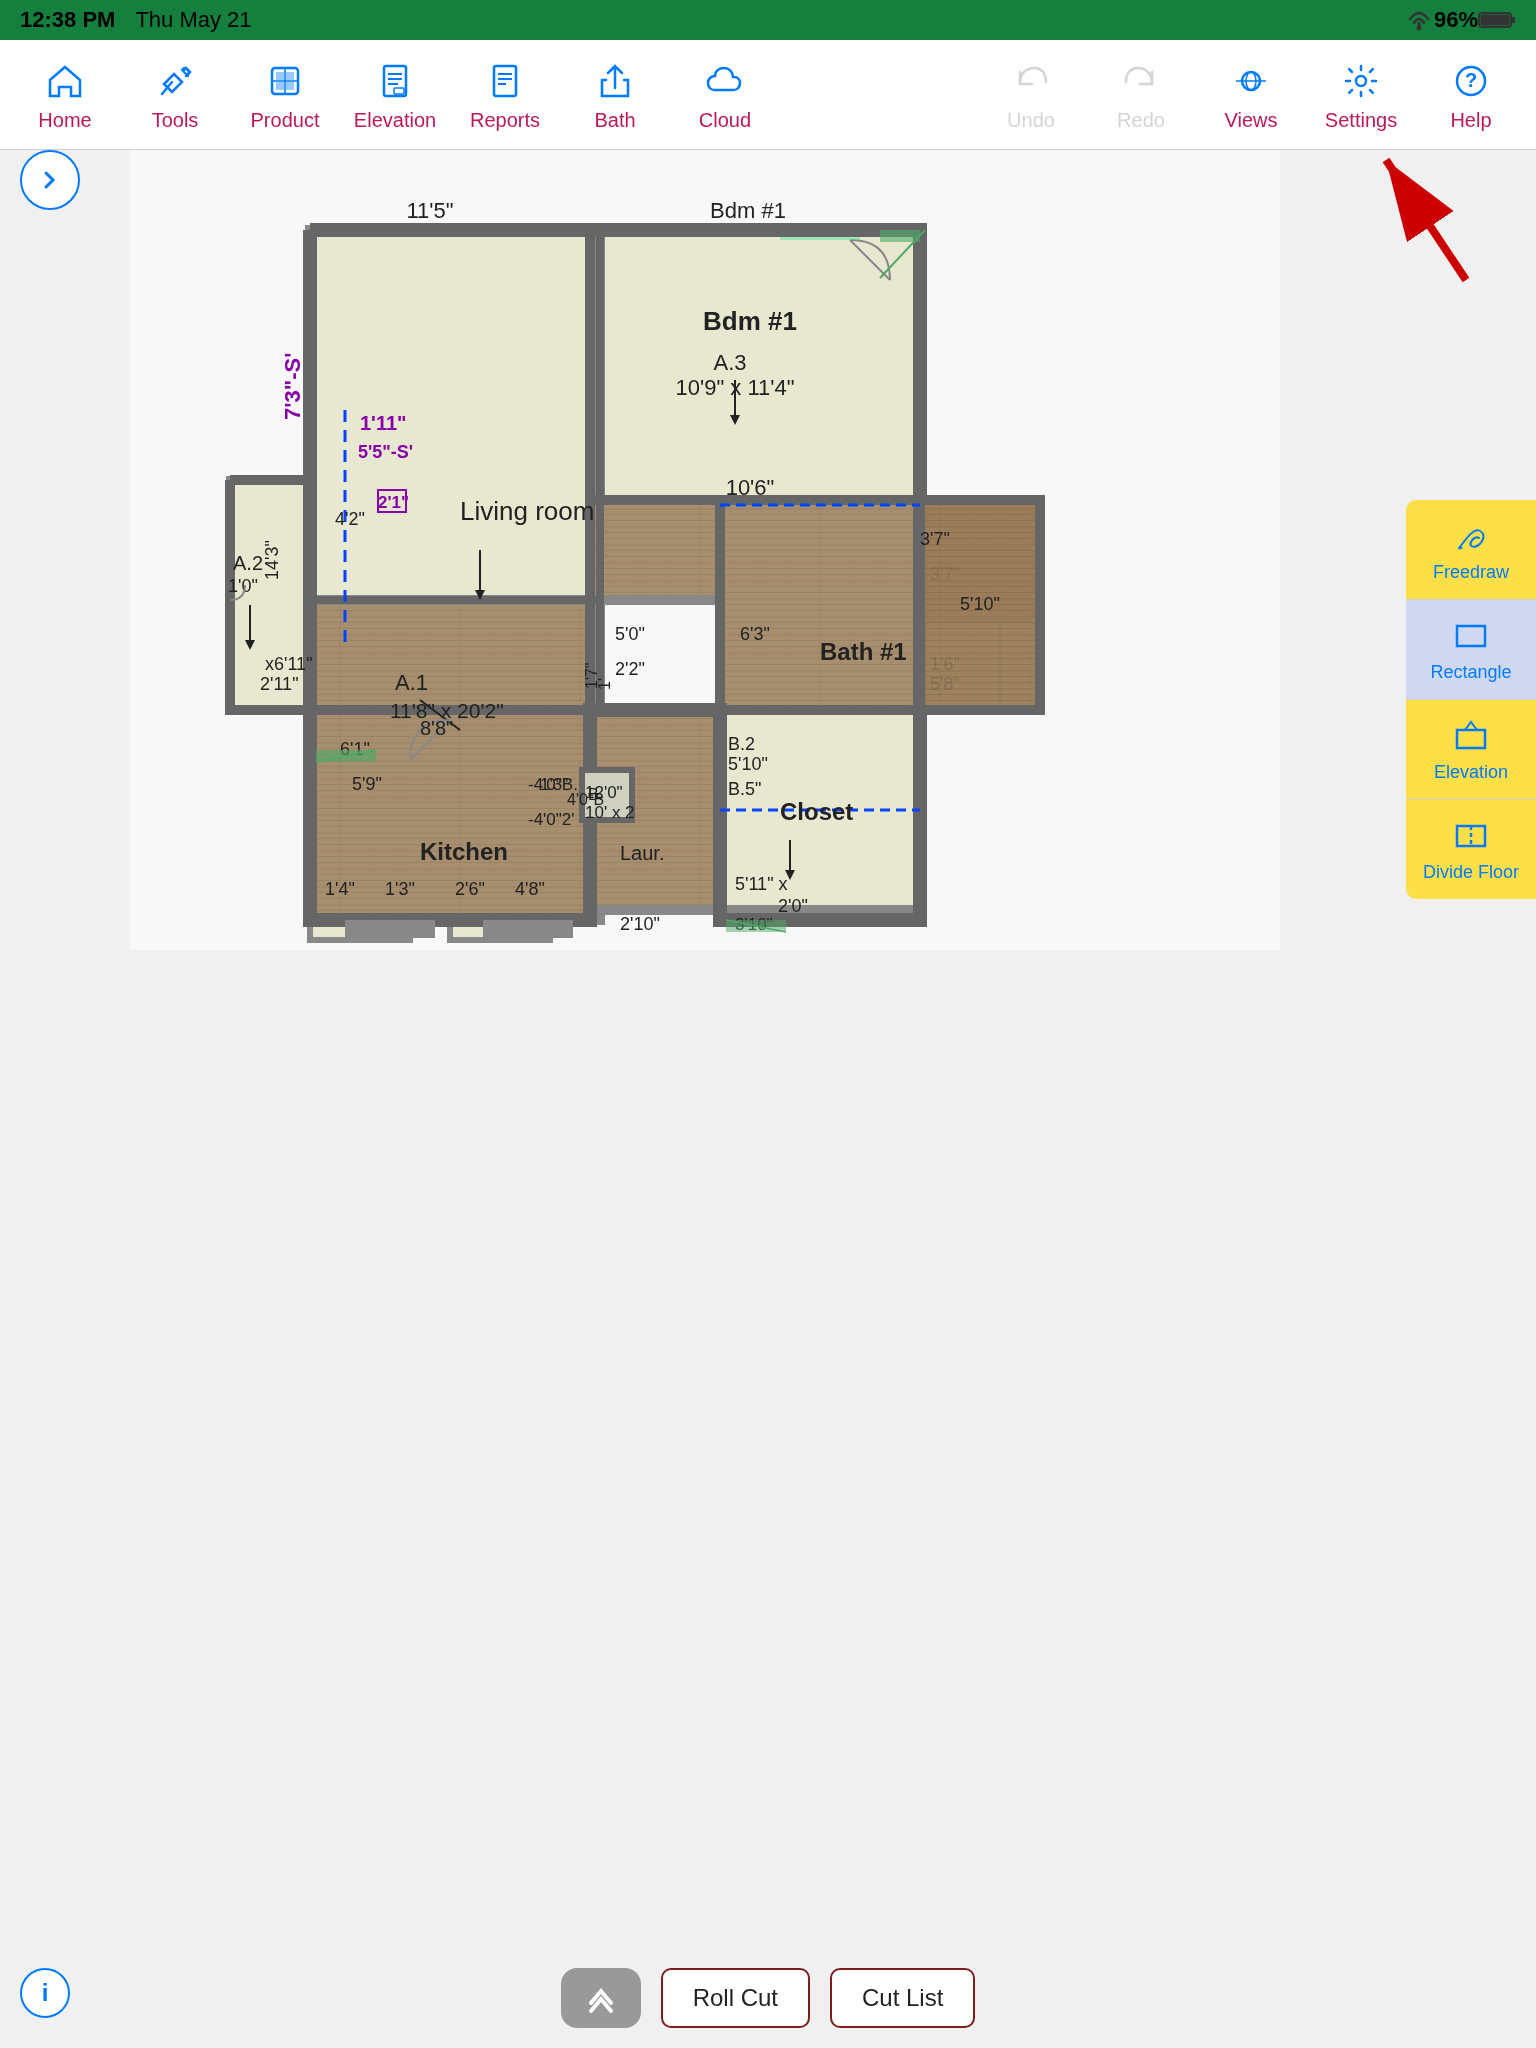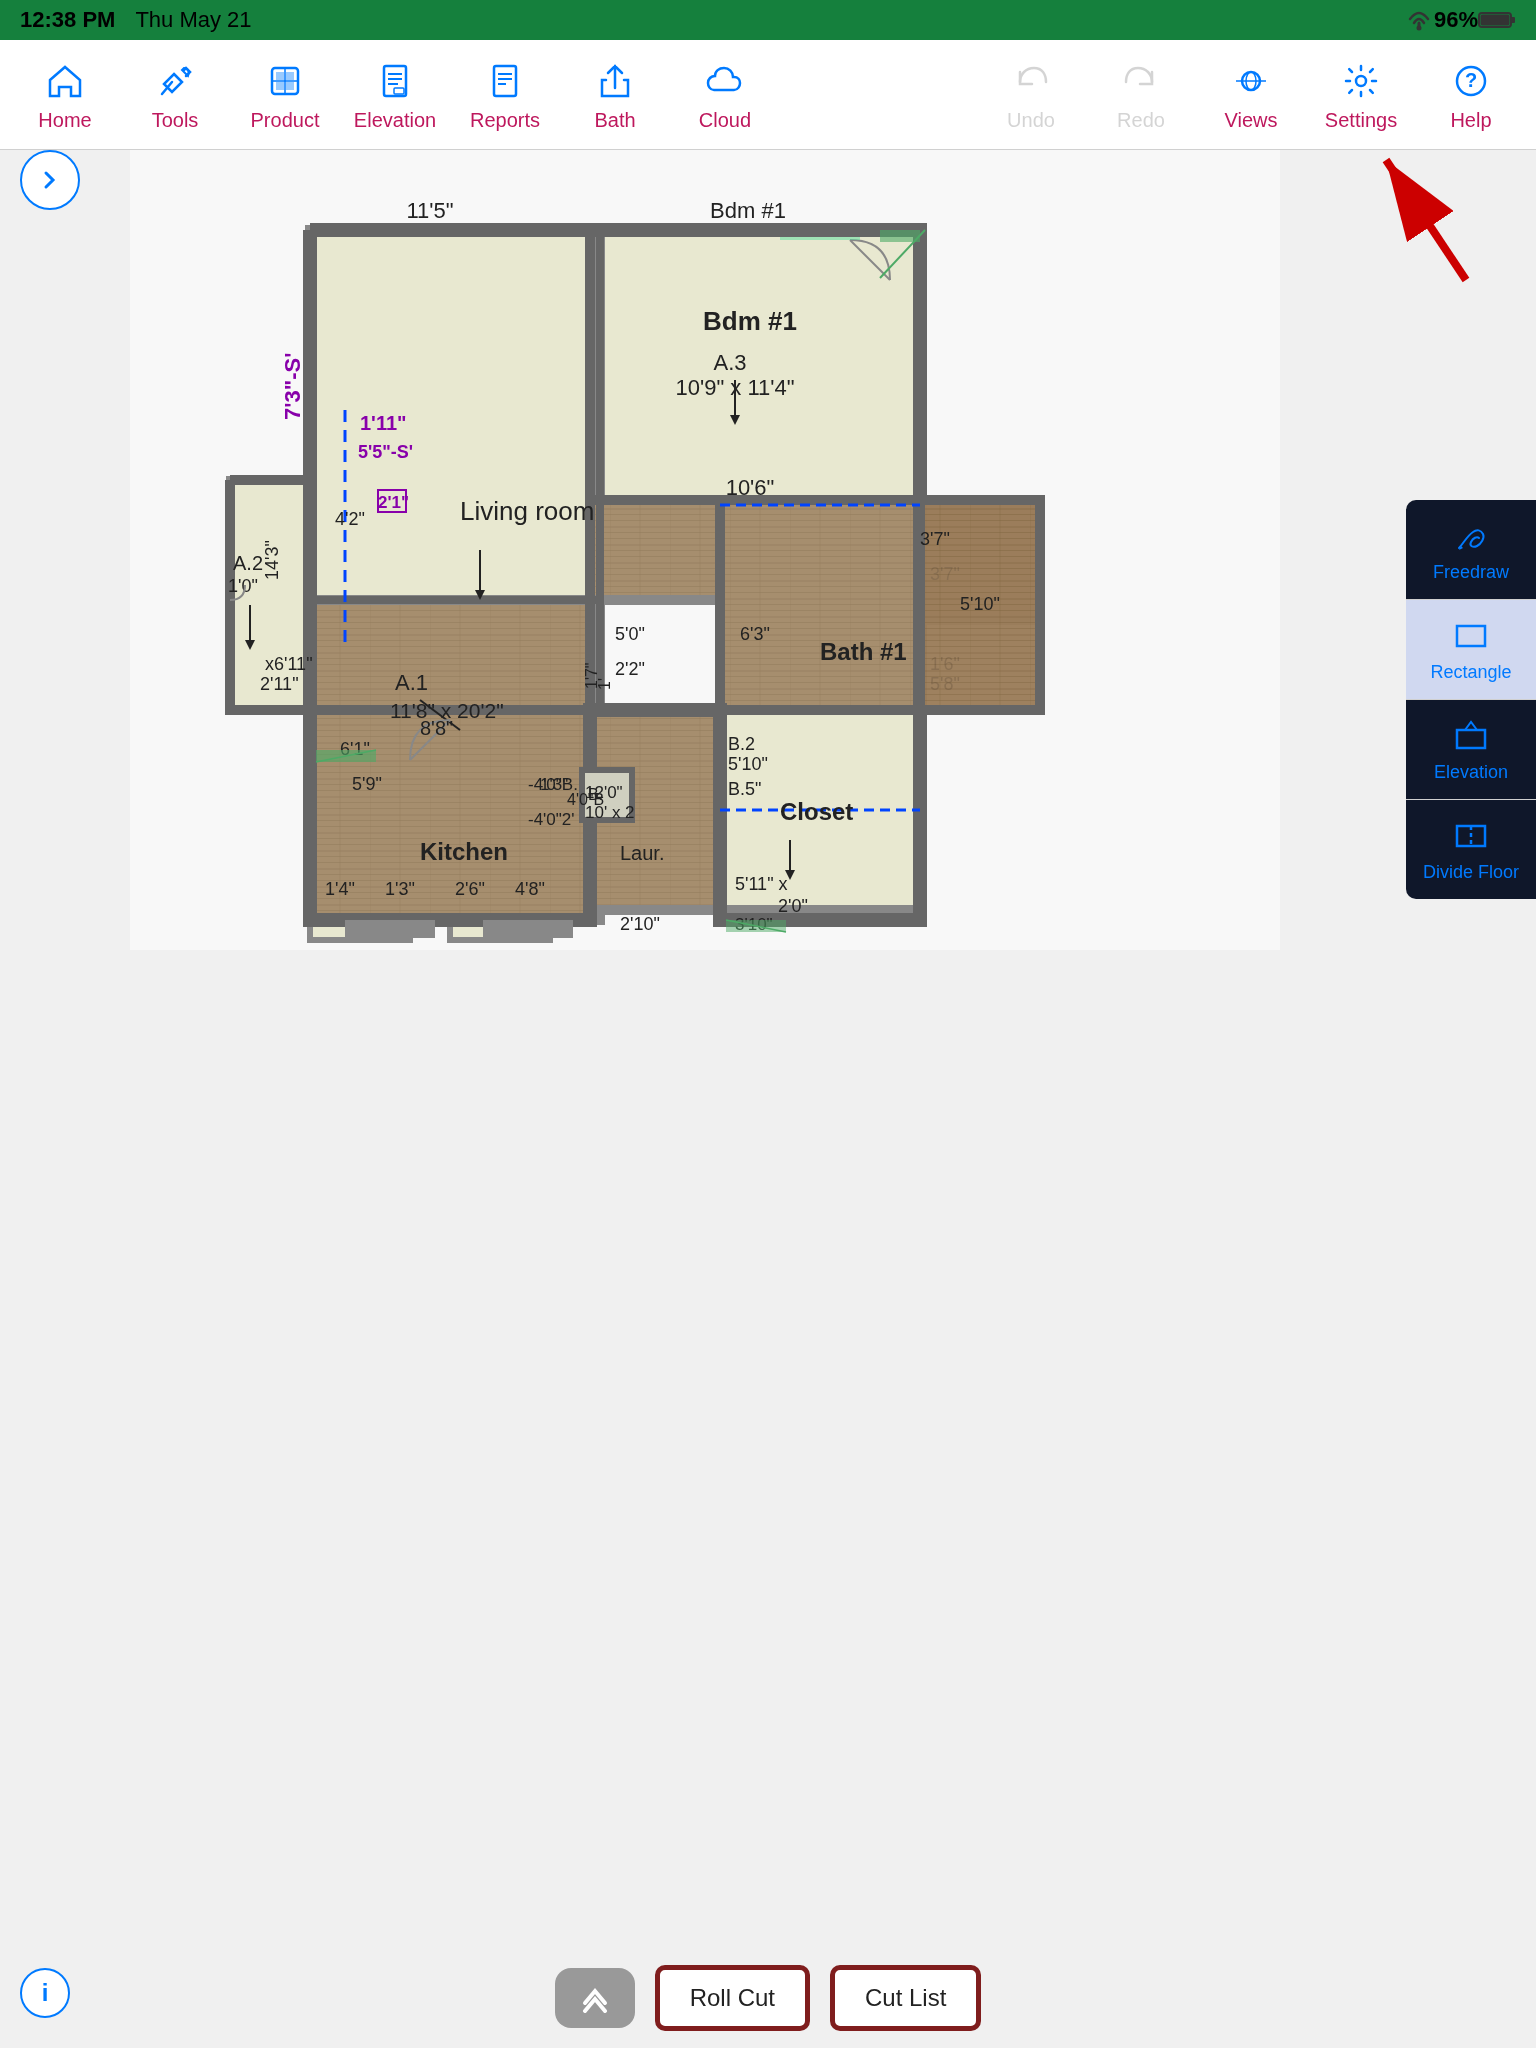--- a/index.html
+++ b/index.html
@@ -100,21 +100,21 @@
       cursor: pointer;
       z-index: 99;
     }
 
     
     #right-tools {
       position: absolute;
       right: 0;
       top: 500px;
       width: 130px;
-      background: #0f172a;
+      background: #fde047;
       border-radius: 10px 0 0 10px;
       display: flex;
       flex-direction: column;
       z-index: 50;
     }
     .right-tool-item {
       display: flex;
       flex-direction: column;
       align-items: center;
       justify-content: center;
@@ -144,21 +144,21 @@
       height: 60px;
       background: #999;
       border-radius: 16px;
       display: flex;
       align-items: center;
       justify-content: center;
       cursor: pointer;
     }
     .bottom-btn {
       padding: 14px 30px;
-      border: 5px solid #7f1d1d;
+      border: 2px solid #7f1d1d;
       border-radius: 10px;
       background: white;
       font-size: 24px;
       font-weight: 500;
       cursor: pointer;
       color: #222;
     }
 
     
     #info-btn {

